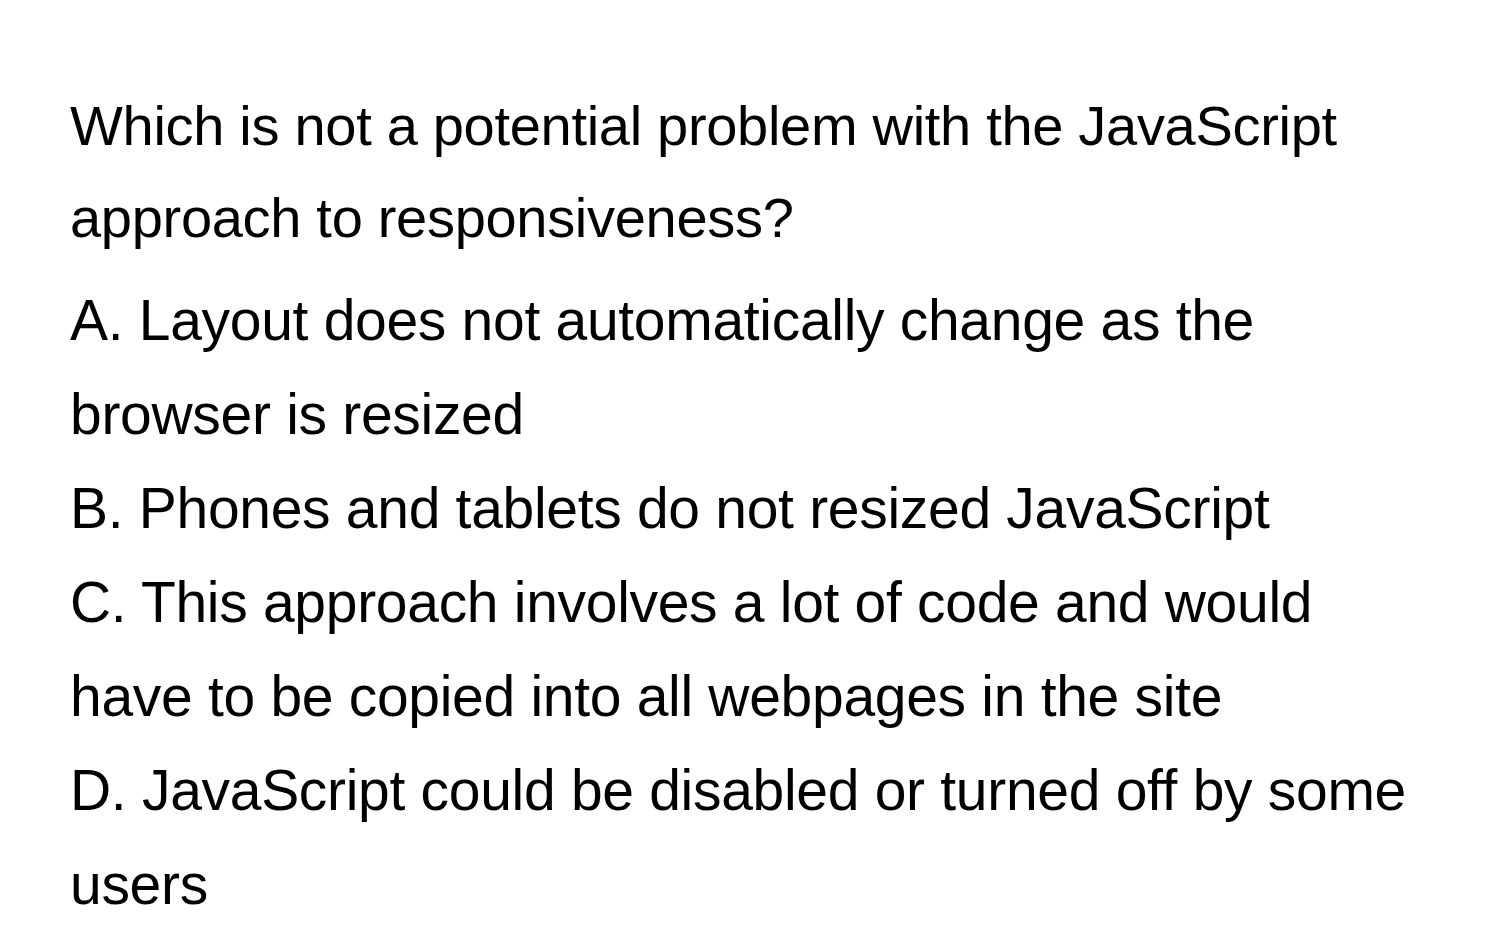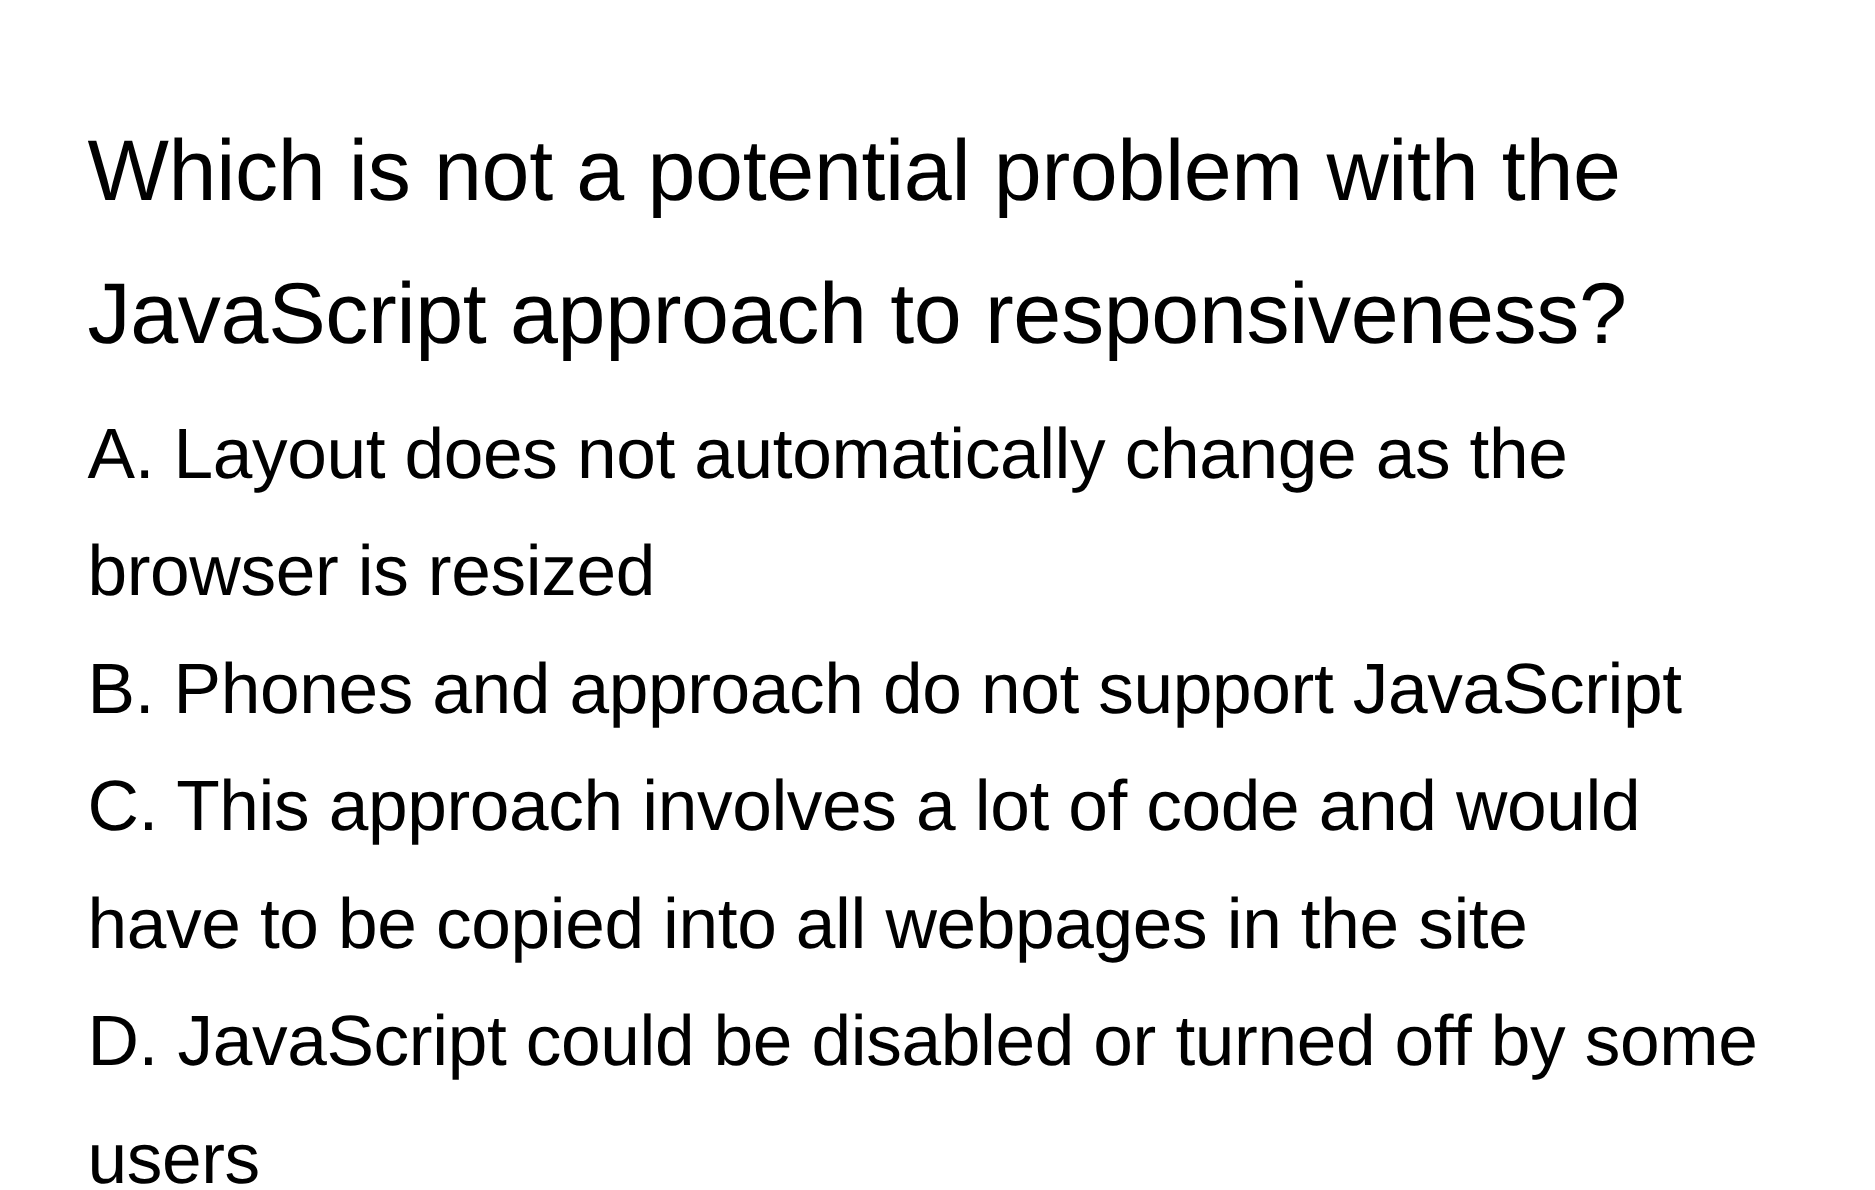--- a/index.html
+++ b/index.html
@@ -9,21 +9,21 @@
     }
     body {
       width: 1500px;
       height: 952px;
       background: #ffffff;
       font-family: -apple-system, BlinkMacSystemFont, "Segoe UI", Helvetica, Arial, sans-serif;
       padding: 80px 70px 60px 70px;
       color: #000000;
     }
     .question {
-      font-size: 69px;
+      font-size: 56px;
       line-height: 1.65;
       font-weight: 400;
       margin-bottom: 8px;
       letter-spacing: -0.3px;
     }
     .option {
       font-size: 57px;
       line-height: 1.65;
       font-weight: 400;
       letter-spacing: -0.3px;
@@ -38,21 +38,21 @@
 </head>
 <body>
 
 <div class="question">Which is not a potential problem with the JavaScript approach to responsiveness?</div>
 
 <div class="option">
   <span class="option-label">A. </span><span class="option-text">Layout does not automatically change as the browser is resized</span>
 </div>
 
 <div class="option">
-  <span class="option-label">B. </span><span class="option-text">Phones and approach do not support JavaScript</span>
+  <span class="option-label">B. </span><span class="option-text">Phones and tablets do not resized JavaScript</span>
 </div>
 
 <div class="option">
   <span class="option-label">C. </span><span class="option-text">This approach involves a lot of code and would have to be copied into all webpages in the site</span>
 </div>
 
 <div class="option">
   <span class="option-label">D. </span><span class="option-text">JavaScript could be disabled or turned off by some users</span>
 </div>
 

